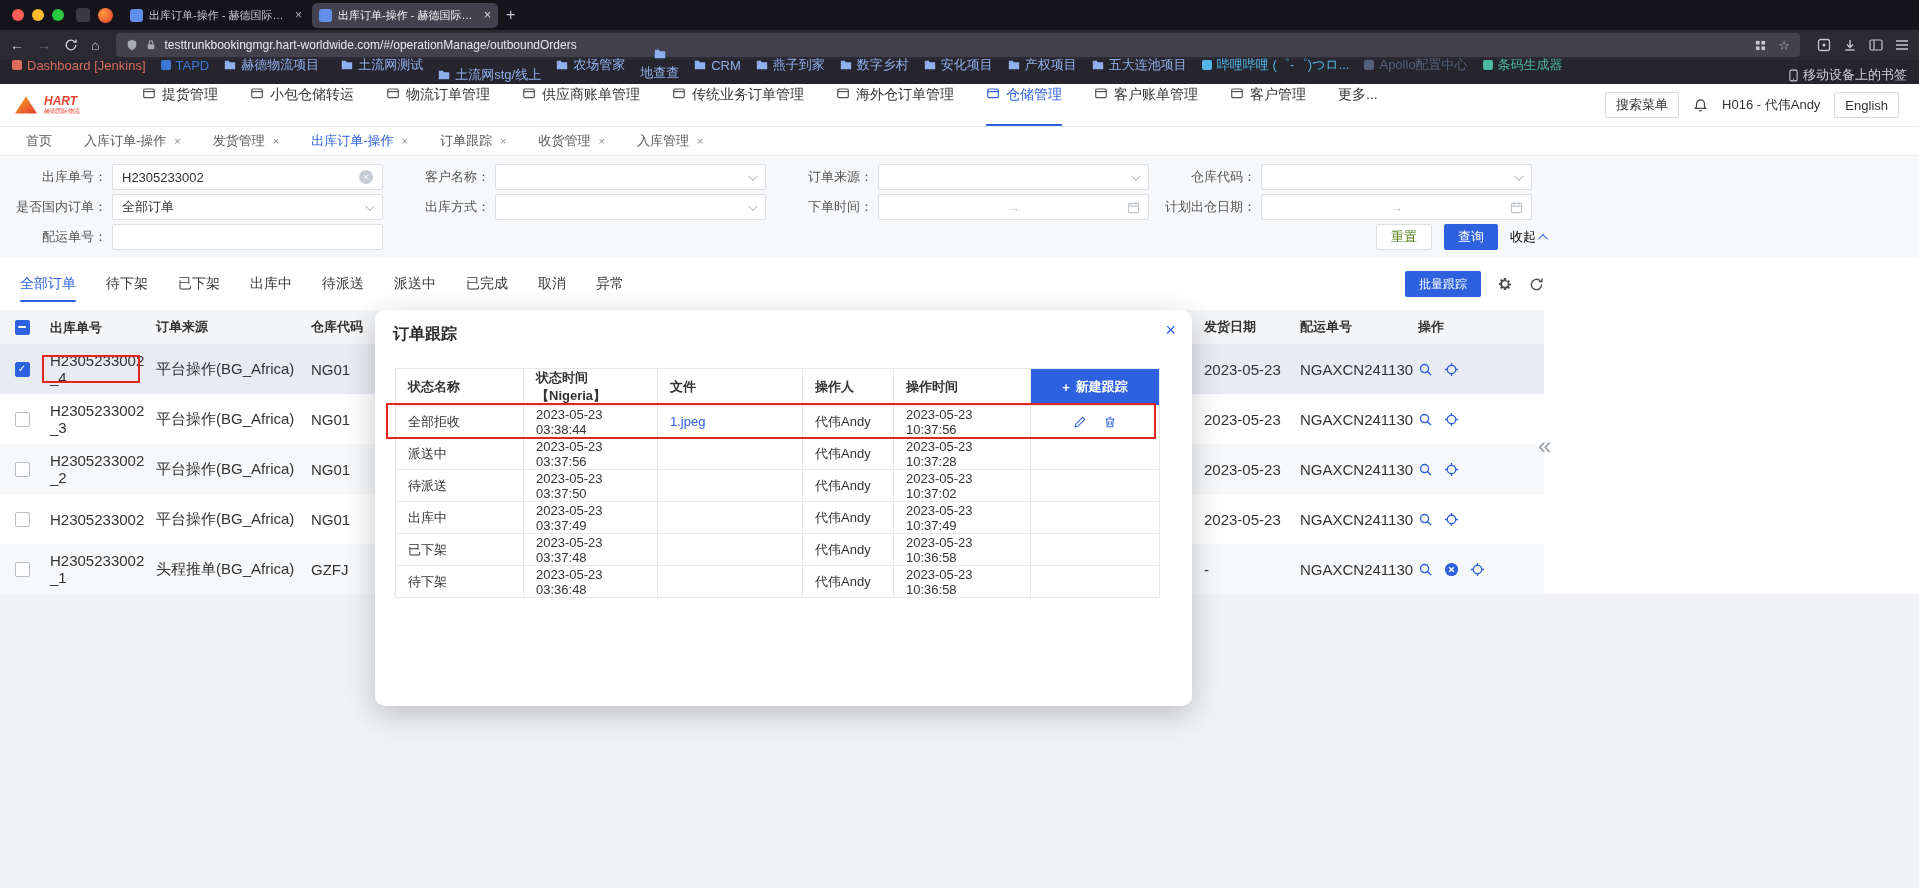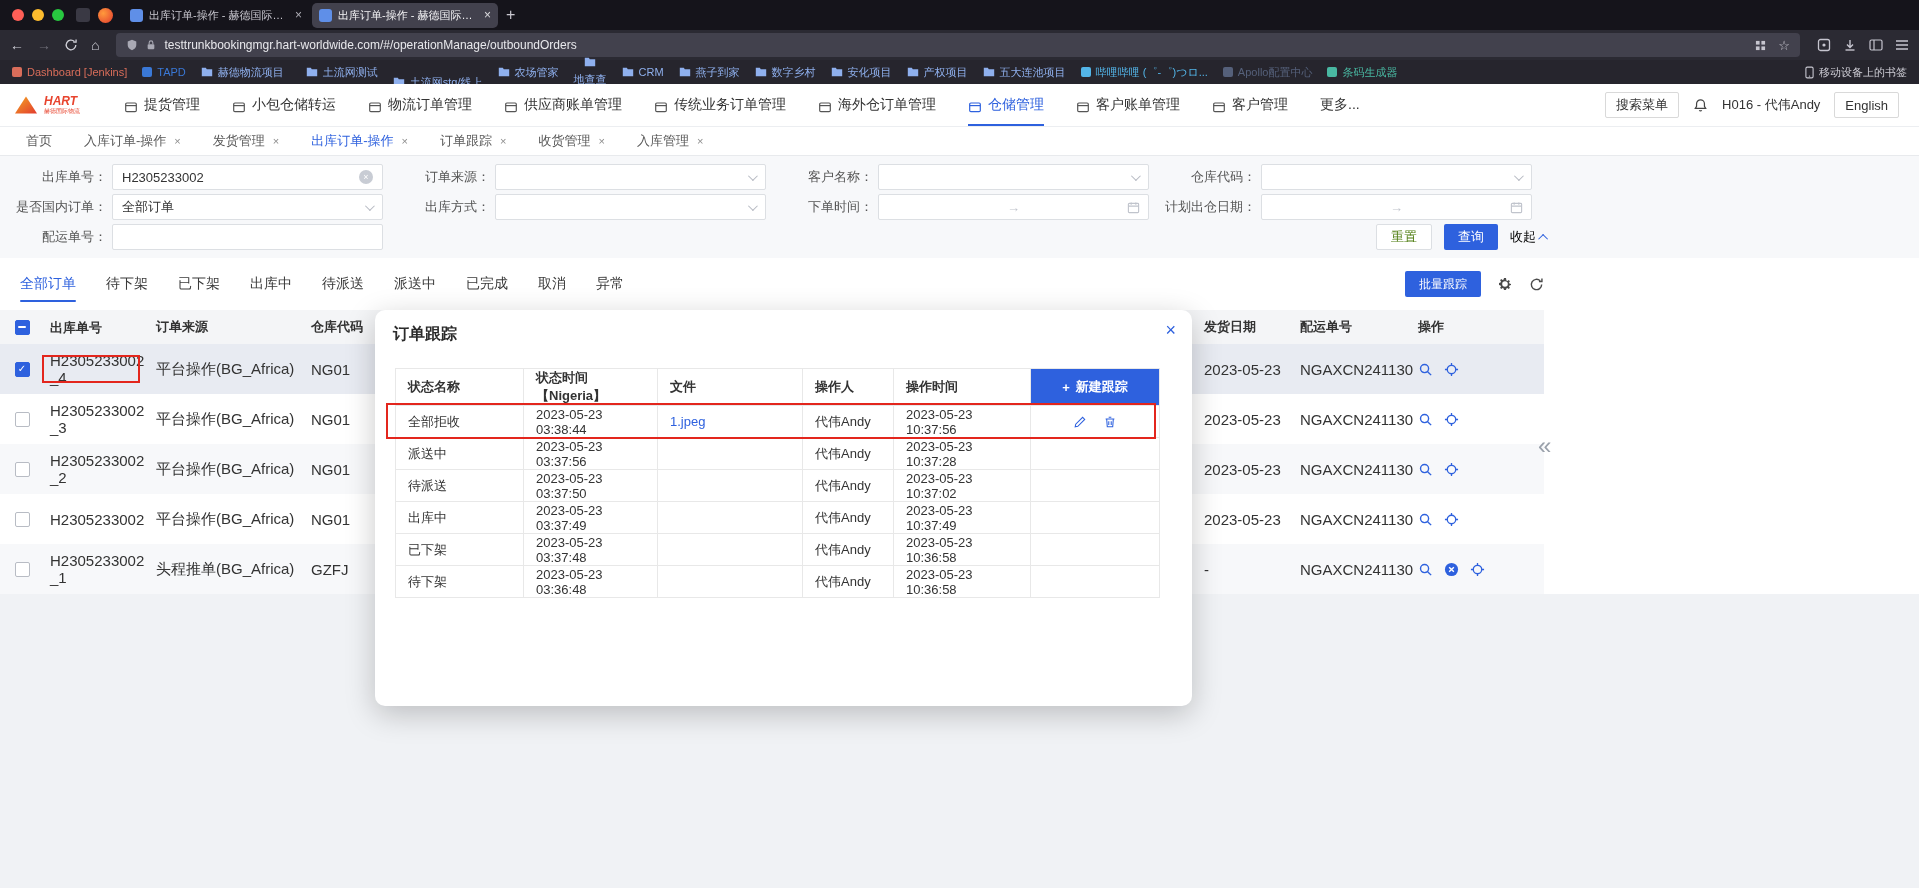--- a/index.html
+++ b/index.html
@@ -23,35 +23,35 @@
   .newtab{color:#c9c8d0;font-size:16px;margin-left:8px}
 
   .navbar{height:30px;background:#2b2a33;display:flex;align-items:center;padding:0 10px;gap:13px}
   .nav-btn{color:#d0d0d8;font-size:14px;line-height:1}
   .nav-btn.dim{color:#6f6e78}
   .urlbar{flex:1;height:24px;margin:0 4px;background:#42414d;border-radius:4px;display:flex;align-items:center;gap:8px;padding:0 10px;font-size:12px;color:#e8e8ec}
   .url-text{white-space:nowrap;overflow:hidden;text-overflow:ellipsis}
   .url-right{margin-left:auto;display:flex;gap:12px;align-items:center;color:#c6c5cf;font-size:13px}
   .nav-right{display:flex;gap:12px;align-items:center}
 
-  .bookmarks{height:24px;background:#26252d;display:flex;align-items:center;padding:0 12px;gap:15px;font-size:11px;color:#cfced6}
+  .bookmarks{height:24px;background:#26252d;display:flex;align-items:flex-end;padding:0 12px;gap:15px;font-size:13px;color:#cfced6}
   .bm{display:flex;align-items:center;gap:5px;white-space:nowrap}
   .bm-host{display:flex;align-items:center;gap:15px;overflow:hidden}
   .ic-chip{width:10px;height:10px;border-radius:2px;display:none}
   .bm.is-chip .ic-chip{display:inline-block}
   .bm-right{margin-left:auto;display:flex;gap:5px;align-items:center;white-space:nowrap}
 
   
   .app-header{height:42px;background:#fff;display:flex;align-items:center;padding:0 14px;box-shadow:0 1px 0 #eceef1;position:relative;z-index:3}
-  .logo{display:flex;align-items:center;gap:6px;margin-right:28px}
+  .logo{display:flex;align-items:center;gap:6px;margin-right:46px}
   .logo-text{display:flex;flex-direction:column;line-height:1.1}
   .logo-main{color:#e8442e;font-weight:bold;font-style:italic;font-size:12px}
   .logo-sub{color:#e8442e;font-size:6px}
   .menu{display:flex}
-  .menu-item{display:flex;align-items:flex-end;gap:6px;height:42px;padding:12px 16px;font-size:14px;color:#333;position:relative;cursor:pointer}
+  .menu-item{display:flex;align-items:flex-start;gap:6px;height:42px;padding:2px 16px;font-size:14px;color:#333;position:relative;cursor:pointer}
   .menu-item.active{color:#2e61de}
   .menu-item.active::after{content:"";position:absolute;left:16px;right:16px;bottom:0;height:2px;background:#2e61de}
   .mi-icon{display:inline-flex;color:#555}
   .menu-item.active .mi-icon{color:#2e61de}
   .hdr-right{margin-left:auto;display:flex;align-items:center;gap:14px;padding-right:6px}
   .btn-ghost{height:26px;padding:0 10px;border:1px solid #d9d9d9;border-radius:2px;font-size:13px;color:#333;display:flex;align-items:center;background:#fff;cursor:pointer}
   .user{font-size:13px;color:#333;white-space:nowrap}
 
   
   .page-tabs{height:30px;background:#fff;border-bottom:1px solid #e8eaed;display:flex;align-items:center;padding:0 10px;font-size:13px;color:#595959}
@@ -546,28 +546,28 @@
 <div class="filter">
   <div class="f-row">
     <div class="f-item">
       <span class="f-label">出库单号：</span>
       <div class="f-ctrl">
         <span>H2305233002</span>
         <span class="clear">×</span>
       </div>
     </div>
     <div class="f-item">
-      <span class="f-label">订单来源：</span>
+      <span class="f-label">客户名称：</span>
       <div class="f-ctrl">
         <span></span>
         <span class="chev"></span>
       </div>
     </div>
     <div class="f-item">
-      <span class="f-label">客户名称：</span>
+      <span class="f-label">订单来源：</span>
       <div class="f-ctrl">
         <span></span>
         <span class="chev"></span>
       </div>
     </div>
     <div class="f-item">
       <span class="f-label">仓库代码：</span>
       <div class="f-ctrl">
         <span></span>
         <span class="chev"></span>

